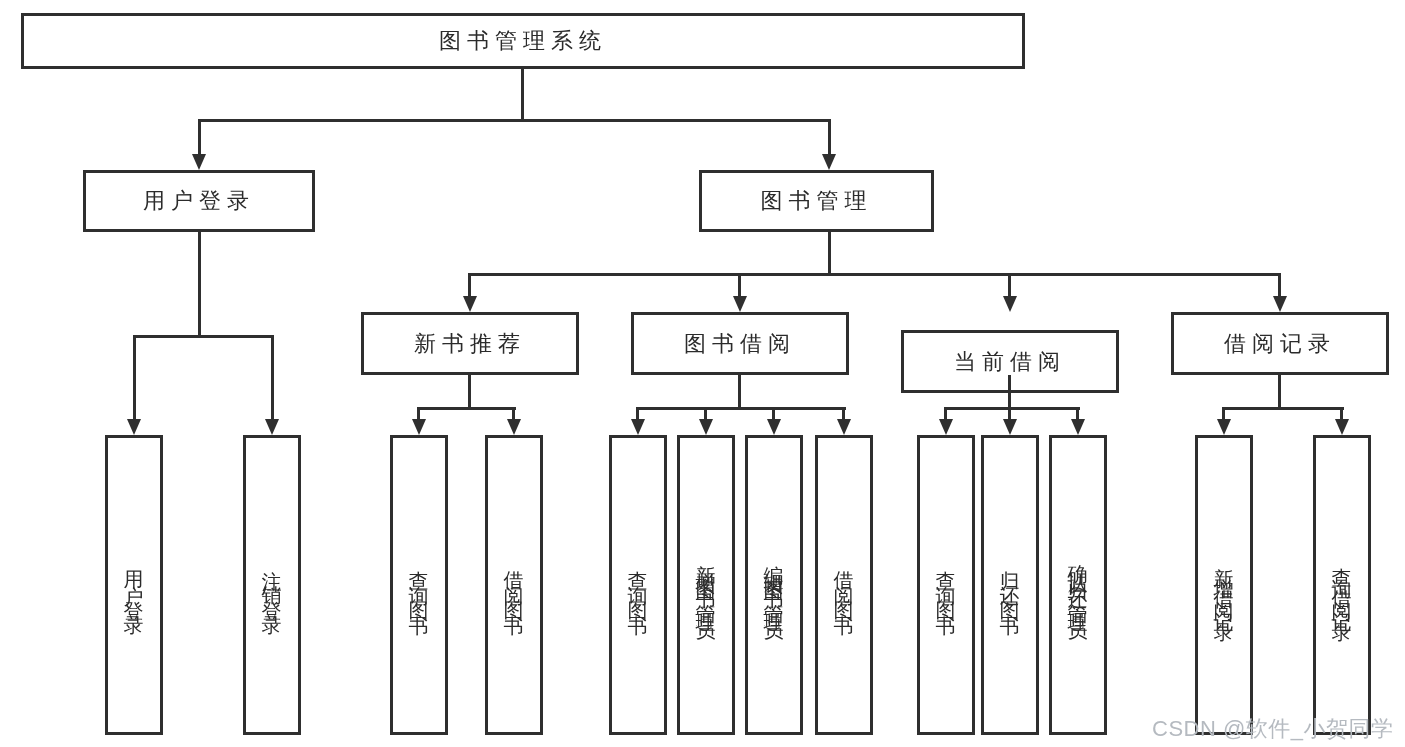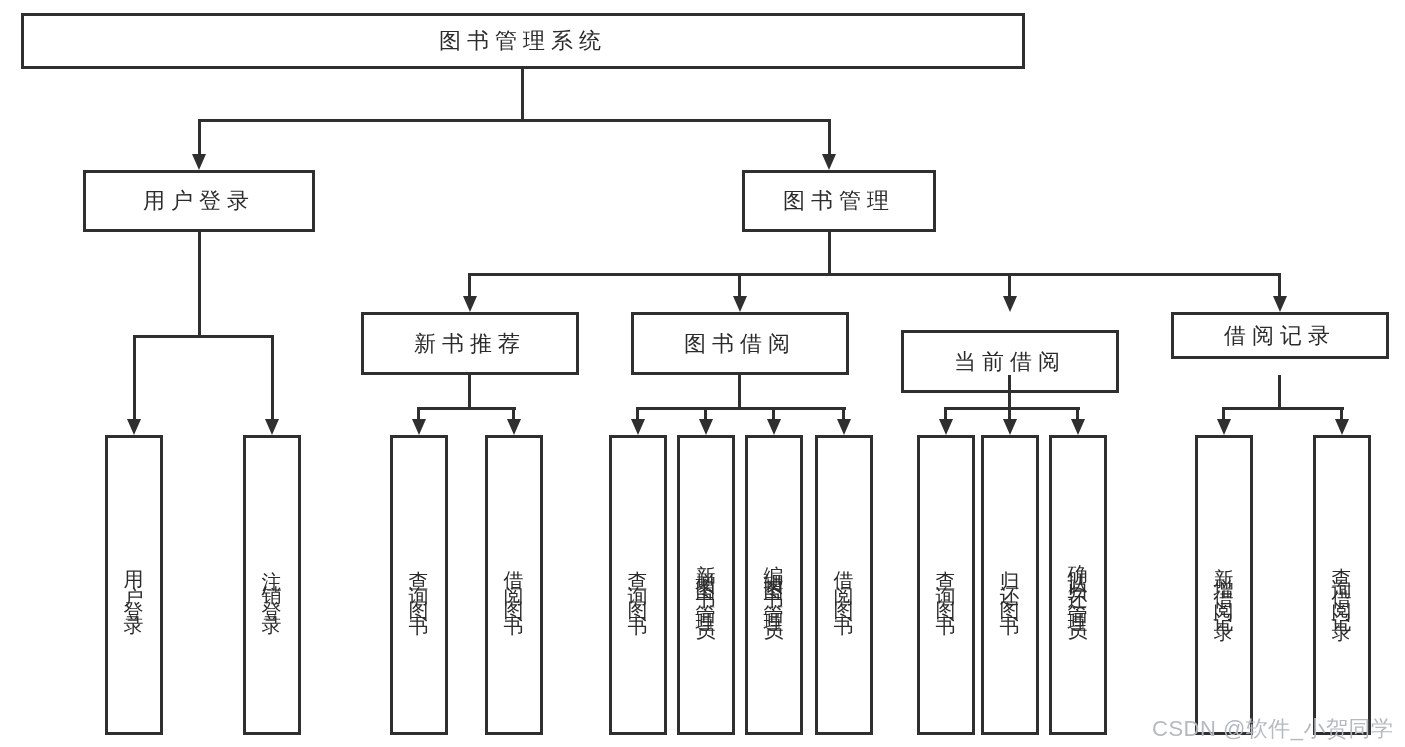--- a/index.html
+++ b/index.html
@@ -47,34 +47,34 @@
 
 <div class="canvas">
 
   <div class="box" style="left:21px;top:13px;width:1004px;height:56px;">
     <span class="hlabel">图书管理系统</span>
   </div>
 
   <div class="box" style="left:83px;top:170px;width:232px;height:62px;">
     <span class="hlabel">用户登录</span>
   </div>
-  <div class="box" style="left:742px;top:170px;width:194px;height:62px;justify-content:center;">
+  <div class="box" style="left:699px;top:170px;width:235px;height:62px;justify-content:center;">
     <span class="hlabel">图书管理</span>
   </div>
 
   <div class="box" style="left:631px;top:312px;width:218px;height:63px;">
     <span class="hlabel">图书借阅</span>
   </div>
   <div class="box" style="left:361px;top:312px;width:218px;height:63px;">
     <span class="hlabel">新书推荐</span>
   </div>
   <div class="box" style="left:901px;top:312px;width:218px;height:63px;margin-top:18px;">
     <span class="hlabel">当前借阅</span>
   </div>
-  <div class="box" style="left:1171px;top:312px;width:218px;height:47px;">
+  <div class="box" style="left:1171px;top:312px;width:218px;height:63px;">
     <span class="hlabel">借阅记录</span>
   </div>
 
   <div class="box" style="left:105px;top:435px;width:58px;height:300px;">
     <span class="vtext ls4">用户登录</span>
   </div>
   <div class="box" style="left:243px;top:435px;width:58px;height:300px;">
     <span class="vtext ls4">注销登录</span>
   </div>
 

